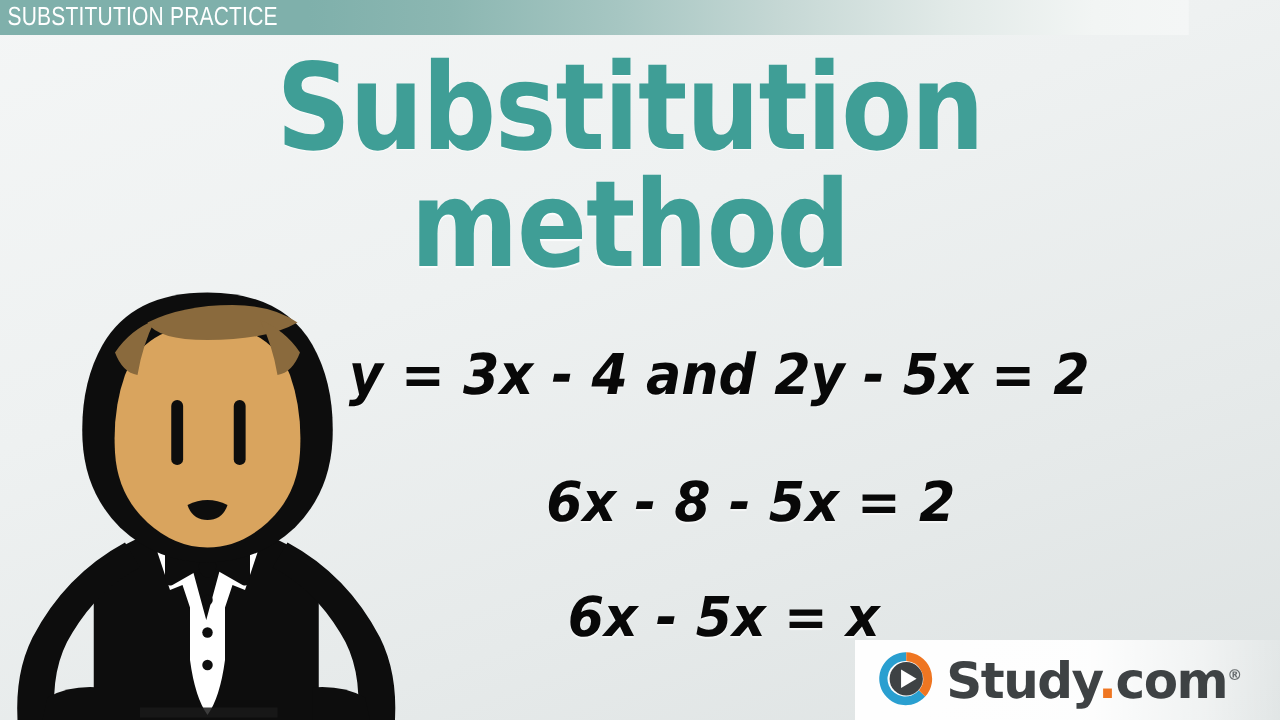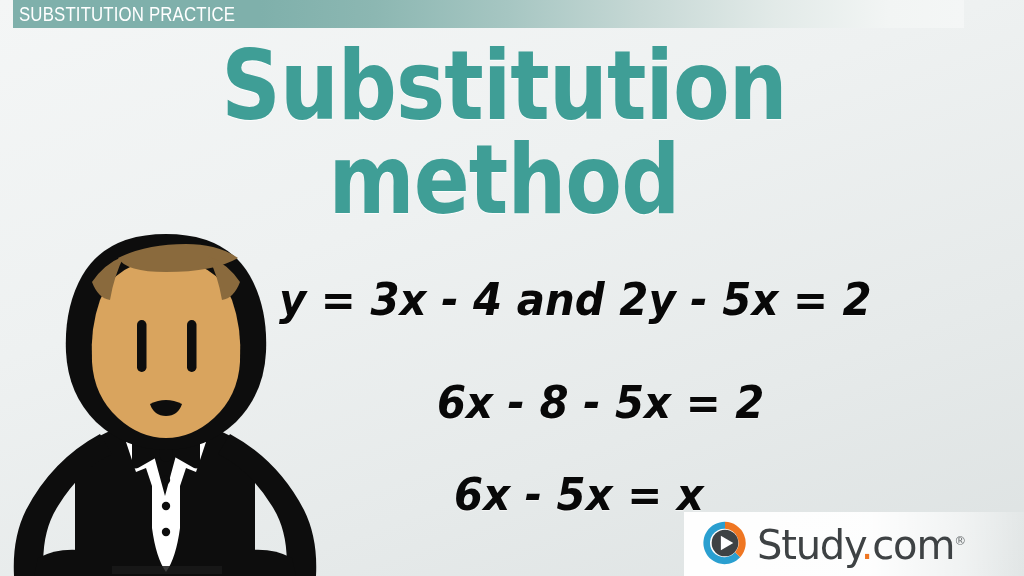--- a/index.html
+++ b/index.html
@@ -18,21 +18,21 @@
     width: 1024px;
     height: 576px;
     overflow: hidden;
     background:
       linear-gradient(160deg, #f4f6f6 0%, #eef1f1 38%, #e6eaea 70%, #dde2e2 100%);
   }
 
   
   #header-bar {
     position: absolute;
-    left: 13px; top: 0;
+    left: 0; top: 0;
     width: 951px;
     height: 28px;
     background: linear-gradient(to right,
         #7fb0ab 0%, #7fb0ab 26%, #8cb7b2 38%,
         #a6c6c2 52%, #c6d8d5 66%, #e2eae8 80%, #f2f5f4 92%, #f4f6f6 100%);
   }
   #header-title {
     position: absolute;
     left: 6px;
     top: 0;
@@ -149,22 +149,22 @@
   }
   #logo-mark {
     width: 46px;
     height: 46px;
     flex: 0 0 auto;
     margin-right: 9px;
   }
   #logo-wordmark {
     font-family: "DejaVu Sans", sans-serif;
     font-size: 40px;
-    line-height: 64px;
-    font-weight: 400;
+    line-height: 41px;
+    font-weight: 700;
     color: #3e4244;
     letter-spacing: -1.2px;
     white-space: nowrap;
     position: relative;
   }
   #logo-dot { color: #ef7622; }
   #logo-reg {
     font-size: 12px;
     vertical-align: super;
     color: #6a6f71;

